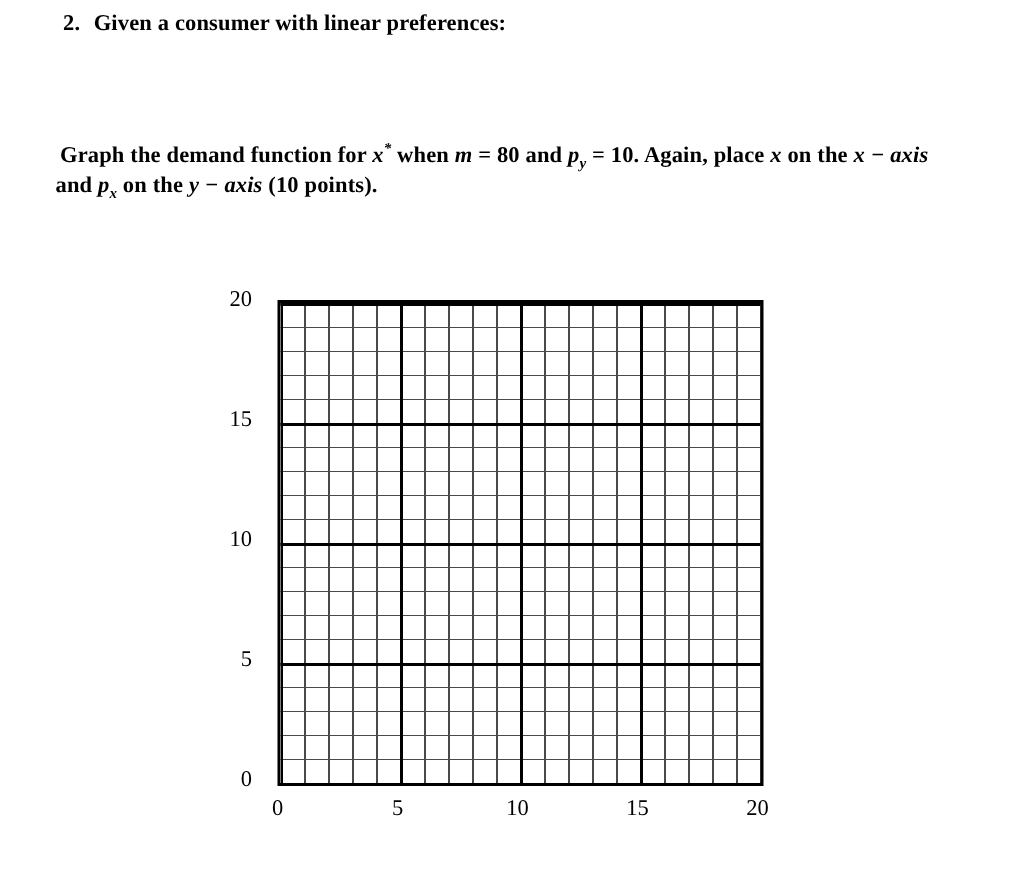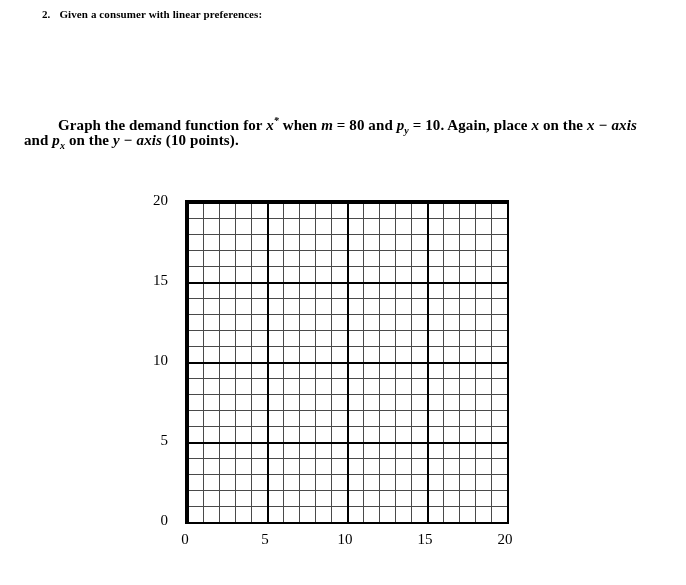--- a/index.html
+++ b/index.html
@@ -14,42 +14,42 @@
     width: 686px;
     height: 585px;
     background: #ffffff;
     overflow: hidden;
   }
   .it { font-style: italic; }
   .title-line {
     position: absolute;
     top: 8px;
     left: 42px;
-    font-size: 11px;
+    font-size: 15px;
     font-weight: bold;
     letter-spacing: 0.1px;
   }
   .title-line .num { margin-right: 9px; }
   .equation {
     position: absolute;
     top: 38px;
     left: 0;
     width: 100%;
     text-align: center;
     font-size: 15px;
   }
   .para-line {
     position: absolute;
     font-size: 15px;
     font-weight: bold;
     letter-spacing: 0.1px;
     white-space: nowrap;
   }
-  .para-line.l1 { top: 96px;  left: 58px; margin-top: 21px; }
-  .para-line.l2 { top: 116px; left: 24px; margin-top: 16px; }
+  .para-line.l1 { top: 96px;  left: 40px; }
+  .para-line.l2 { top: 116px; left: 37px; }
   sup {
     font-size: 10px;
     vertical-align: super;
     line-height: 0;
   }
   sub {
     font-size: 10px;
     vertical-align: sub;
     line-height: 0;
   }

